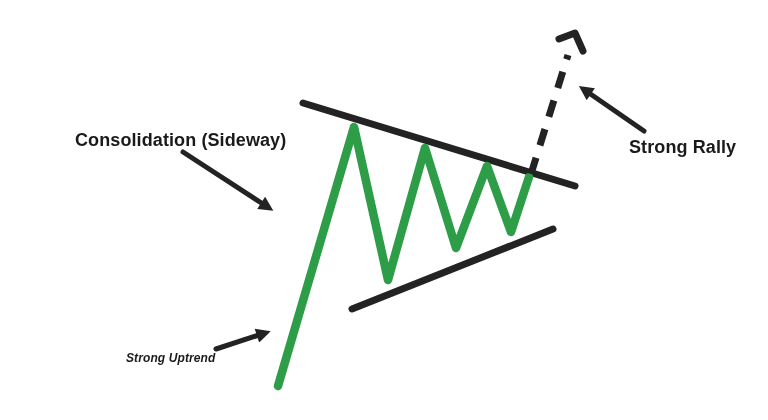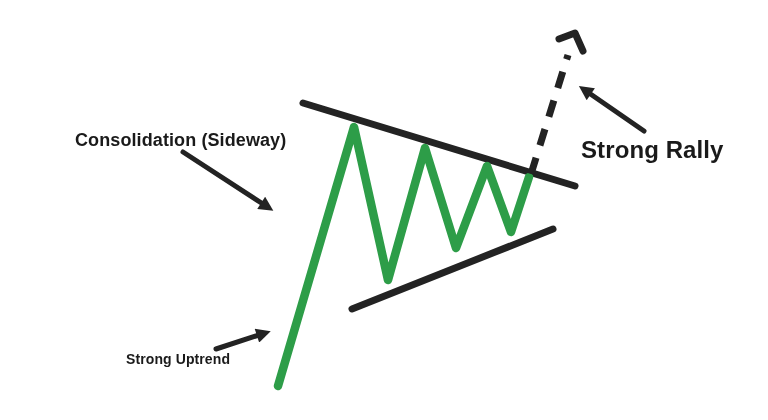--- a/index.html
+++ b/index.html
@@ -59,22 +59,22 @@
   }
   .label {
     position: absolute;
     font-weight: 700;
     color: var(--text-black, #1a1a1a);
     white-space: nowrap;
     line-height: 1;
     letter-spacing: 0.1px;
   }
   .label-consolidation { left: 30px;  top: 131px; font-size: 18px; }
-  .label-rally         { left: 536px; top: 138px; font-size: 24px; }
-  .label-uptrend       { left: 81px;  top: 352px; font-size: 14px; }
+  .label-rally         { left: 584px; top: 138px; font-size: 18px; }
+  .label-uptrend       { left: 81px;  top: 352px; font-size: 12px; font-style: italic; }
 </style>
 </head>
 <body>
 
 <div class="canvas">
 
   <svg class="drawing" width="768" height="420" viewBox="0 0 768 420">
     <defs>
       <marker id="arrowhead-solid" viewBox="0 0 10 10" refX="1.5" refY="5" markerWidth="3.1" markerHeight="2.9" orient="auto">
         <path d="M0,0 L10,5 L0,10 z" class="arrowhead-fill"></path>

